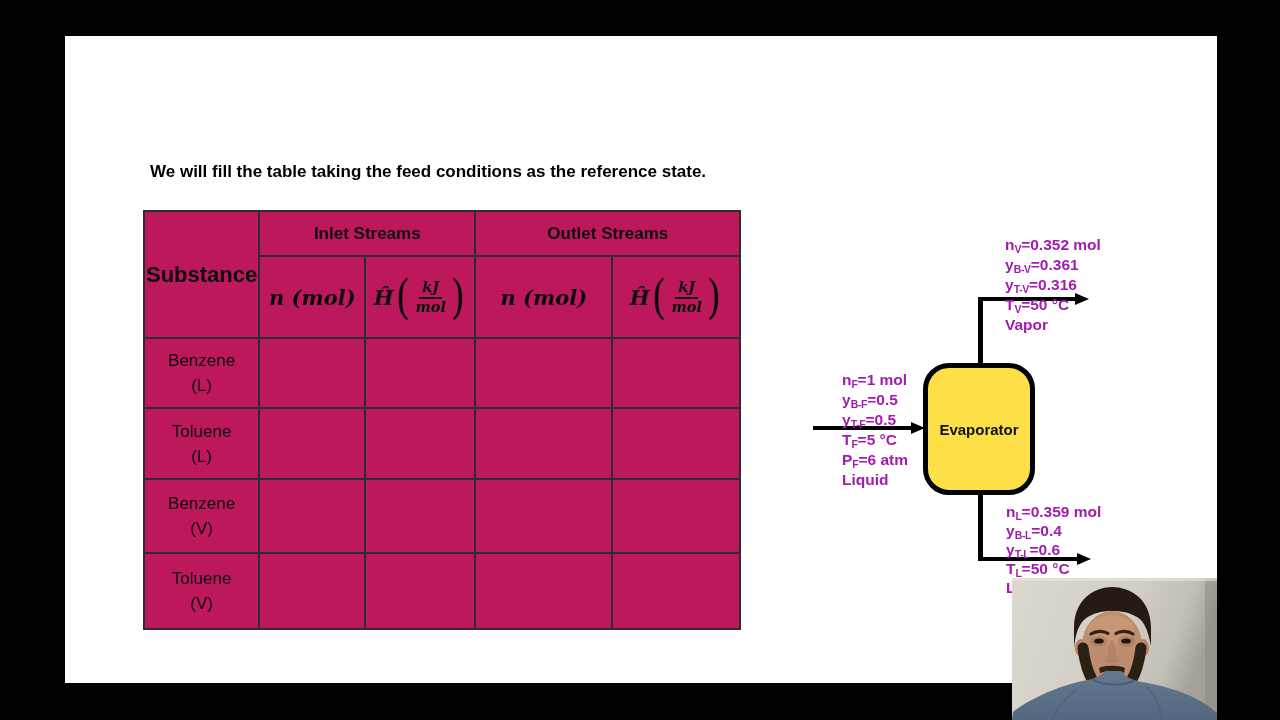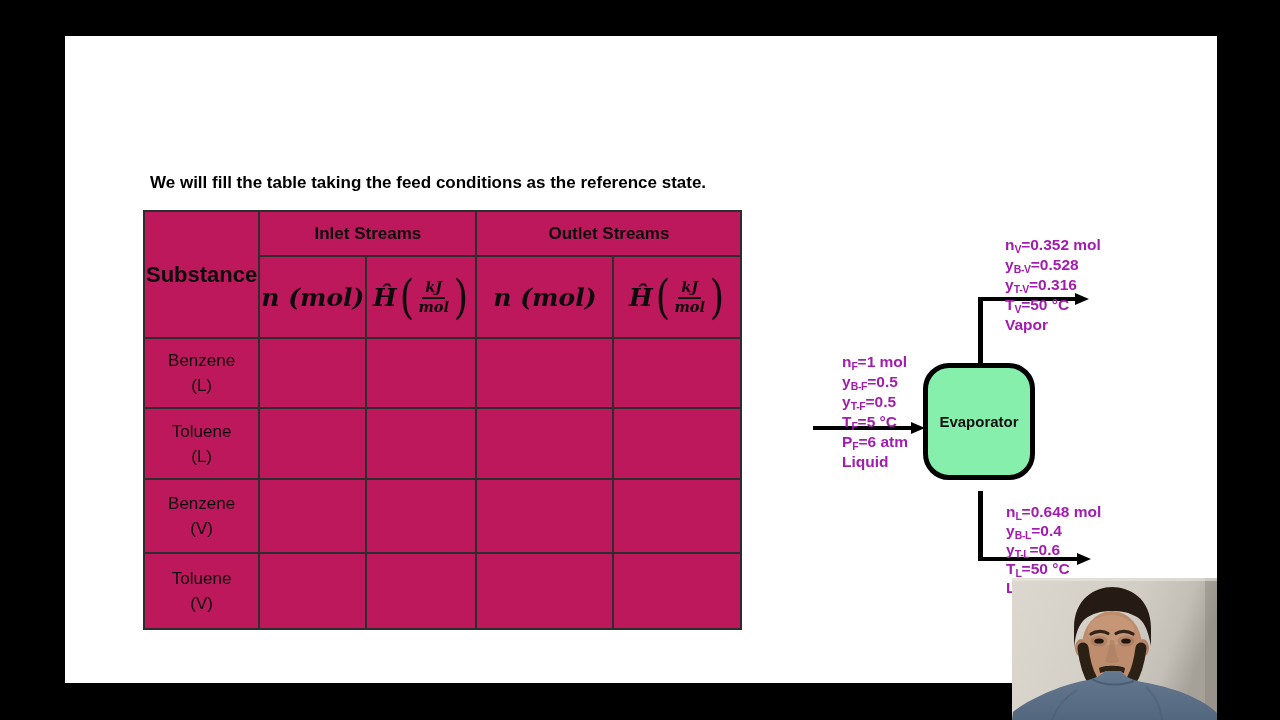--- a/index.html
+++ b/index.html
@@ -10,38 +10,38 @@
   .slide{
     position:absolute;left:65px;top:36px;width:1152px;height:647px;
     background:#ffffff;
   }
   .title{
     position:absolute;left:86px;top:62px;
     font-size:43px;line-height:1.1;color:#1d1d1d;
     letter-spacing:-1px;font-weight:400;white-space:nowrap;
   }
   .subtitle{
-    position:absolute;left:85px;top:137px;
+    position:absolute;left:85px;top:126px;
     font-size:17px;font-weight:700;color:#000;white-space:nowrap;
   }
   
   table.maintbl{
     position:absolute;left:78px;top:174px;
     border-collapse:collapse;table-layout:fixed;
   }
   table.maintbl td,table.maintbl th{
     border:2px solid #2d2d2d;padding:1px;text-align:center;vertical-align:middle;
     color:#0c0c0c;background:#be185d;
   }
   th.grp{font-size:17px;font-weight:700;}
   th.corner{font-size:22px;font-weight:700;}
   td.rowlabel{font-size:17px;font-weight:400;line-height:25px;margin-top:20px;}
   .mathn{
     font-family:"DejaVu Serif",serif;font-style:italic;font-weight:700;
-    font-size:25px;white-space:nowrap;
+    font-size:21px;white-space:nowrap;
   }
   .hcell{display:flex;align-items:center;justify-content:center;gap:1px;}
   .bp{
     font-family:"DejaVu Serif",serif;font-size:46px;font-weight:400;
     line-height:0;transform:scaleX(.8);color:#0c0c0c;
   }
   .frac{
     display:inline-flex;flex-direction:column;align-items:center;
     font-family:"DejaVu Serif",serif;font-style:italic;font-weight:700;
     font-size:14.5px;line-height:1.15;margin:0 1px;
@@ -49,29 +49,29 @@
   .frac .fn{border-bottom:2px solid #111;padding:0 3px 1px;text-align:right;}
   .frac .fd{padding:0 1px;text-align:right;}
   
   .dline{position:absolute;background:#000;}
   .arrowR{
     position:absolute;width:0;height:0;
     border-top:6px solid transparent;border-bottom:6px solid transparent;
     border-left:14px solid #000;
   }
   .evap{
-    position:absolute;left:858px;top:327px;width:112px;height:117px;
+    position:absolute;left:858px;top:327px;width:112px;height:132px;
     box-sizing:border-box;border:5px solid #000;border-radius:26px;
-    background:#86efac;display:flex;align-items:center;justify-content:center;
+    background:#fde047;display:flex;align-items:center;justify-content:center;
   }
   .evap .lbl{font-size:15px;font-weight:700;color:#111;}
   .stream{position:absolute;font-size:15.5px;font-weight:700;color:#a21caf;white-space:nowrap;}
   .stream .sline{display:block;}
   .stream sub{font-size:10.5px;font-weight:700;vertical-align:-3px;letter-spacing:-.3px;}
-  .stream.feed{left:777px;top:316px;}
+  .stream.feed{left:777px;top:334px;}
   .stream.feed .sline{line-height:20px;height:20px;}
   .stream.vapor{left:940px;top:199px;}
   .stream.vapor .sline{line-height:20px;height:20px;}
   .stream.liquid{left:941px;top:466px;}
   .stream.liquid .sline{line-height:19px;height:19px;}
   
   .webcam{
     position:absolute;left:1012px;top:578px;width:205px;height:142px;
     overflow:hidden;background:#d5d1c8;
   }
@@ -188,28 +188,28 @@
       <span class="sline"><span>n</span><sub>F</sub><span>=1 mol</span></span>
       <span class="sline"><span>y</span><sub>B-F</sub><span>=0.5</span></span>
       <span class="sline"><span>y</span><sub>T-F</sub><span>=0.5</span></span>
       <span class="sline"><span>T</span><sub>F</sub><span>=5 °C</span></span>
       <span class="sline"><span>P</span><sub>F</sub><span>=6 atm</span></span>
       <span class="sline"><span>Liquid</span><sub></sub><span></span></span>
     </div>
 
     <div class="stream vapor">
       <span class="sline"><span>n</span><sub>V</sub><span>=0.352 mol</span></span>
-      <span class="sline"><span>y</span><sub>B-V</sub><span>=0.528</span></span>
+      <span class="sline"><span>y</span><sub>B-V</sub><span>=0.361</span></span>
       <span class="sline"><span>y</span><sub>T-V</sub><span>=0.316</span></span>
       <span class="sline"><span>T</span><sub>V</sub><span>=50 °C</span></span>
       <span class="sline"><span>Vapor</span><sub></sub><span></span></span>
     </div>
 
     <div class="stream liquid">
-      <span class="sline"><span>n</span><sub>L</sub><span>=0.648 mol</span></span>
+      <span class="sline"><span>n</span><sub>L</sub><span>=0.359 mol</span></span>
       <span class="sline"><span>y</span><sub>B-L</sub><span>=0.4</span></span>
       <span class="sline"><span>y</span><sub>T-L</sub><span>=0.6</span></span>
       <span class="sline"><span>T</span><sub>L</sub><span>=50 °C</span></span>
       <span class="sline"><span>Liquid</span><sub></sub><span></span></span>
     </div>
   </div>
 
 </div>
 
 <div class="webcam">

